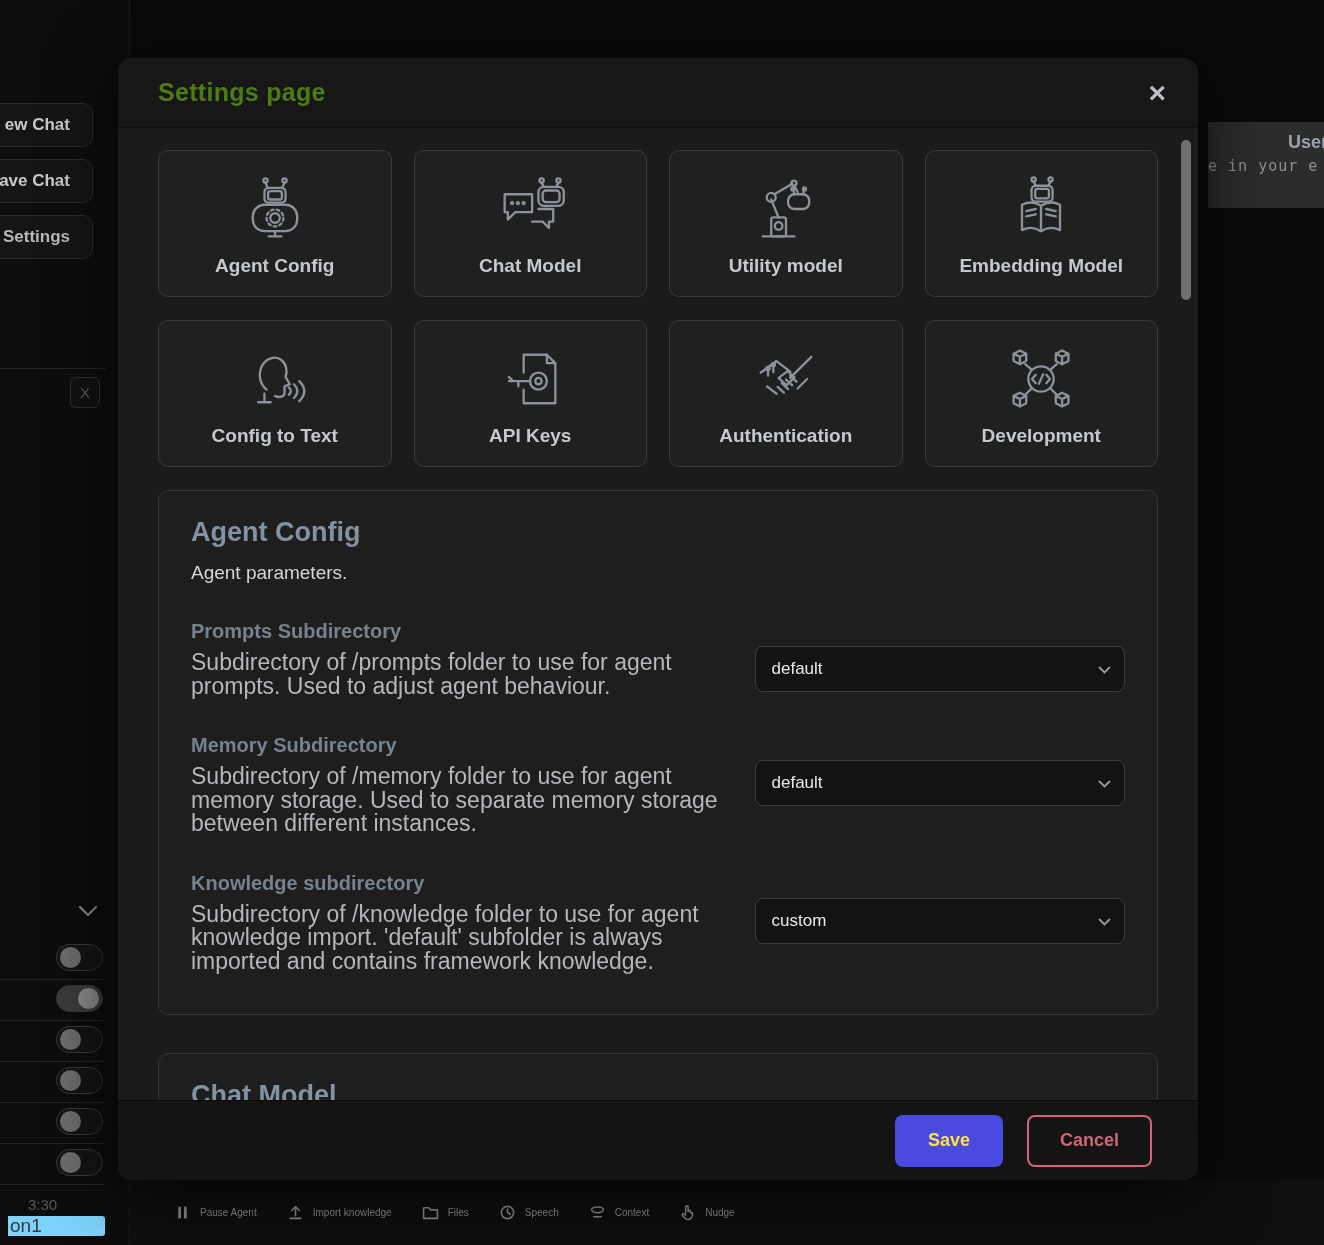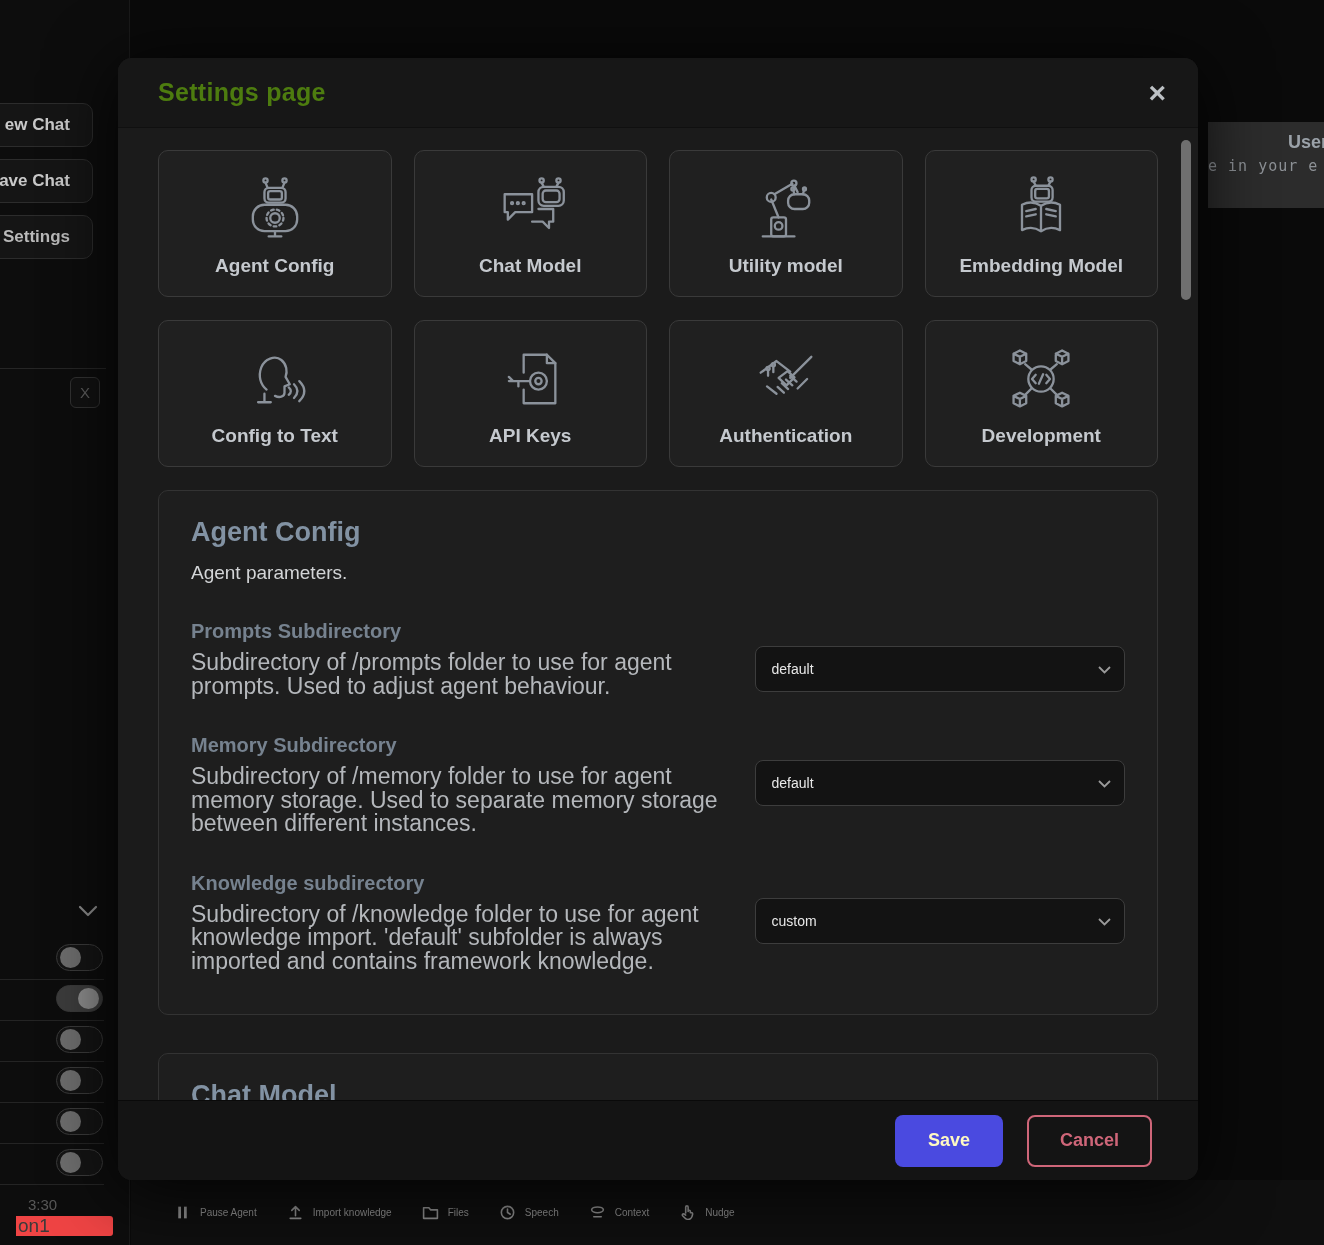--- a/index.html
+++ b/index.html
@@ -31,22 +31,22 @@
   .tgl {
     position:absolute; left:56px; width:47px; height:27px;
     border:1px solid #3a3a3a; border-radius:14px; background:#141414; cursor:pointer;
   }
   .tgl::after { content:""; position:absolute; top:2px; left:3px; width:21px; height:21px; border-radius:50%; background:#6d6d6d; }
   .tgl.on { background:#3c3c3c; }
   .tgl.on::after { left:auto; right:3px; background:#8c8c8c; }
   .row-div { position:absolute; left:0; width:104px; border-top:1px solid #242424; }
   .sb-time { position:absolute; left:28px; top:1196px; font-size:15px; color:#585858; }
   .sb-tooltip {
-    position:absolute; left:16px; top:1216px; width:97px; height:20px;
-    background:#ef4444; color:#3a3a3a; font-size:19px;
+    position:absolute; left:8px; top:1216px; width:97px; height:20px;
+    background:#7dd3fc; color:#3a3a3a; font-size:19px;
     display:flex; align-items:center; padding-left:2px; border-radius:0 3px 3px 0;
   }
 
   
   .bg-msg { position:absolute; left:1208px; top:122px; width:116px; height:86px; background:#2c2c2c; overflow:hidden; }
   .bg-msg-head { text-align:right; margin:10px -4px 4px 0; font-weight:700; font-size:18px; color:#9aa1a8; white-space:nowrap; }
   .bg-msg-text { font-family:"DejaVu Sans Mono", monospace; font-size:15px; color:#8d9196; white-space:nowrap; letter-spacing:1px; }
 
   
   .toolbar {
@@ -85,31 +85,31 @@
   .panel.second { margin-top:38px; height:400px; overflow:hidden; }
   .panel-title { font-size:27px; font-weight:700; color:#8292a3; }
   .panel-sub { margin-top:14px; font-size:19px; color:#d3d5d7; }
   .field { display:flex; align-items:flex-start; margin-top:36px; }
   .field-info { width:575px; }
   .field-label { font-size:20px; font-weight:700; color:#76828f; margin-bottom:8px; }
   .field-desc { font-size:23px; color:#b4b7bb; line-height:23.5px; }
   .field-control { margin-left:auto; margin-top:26px; width:378px; }
   .select {
     position:relative; height:46px; background:#131313; border:1px solid #3d3d3d; border-radius:8px;
-    color:#e8e8e8; font-size:14px; display:flex; align-items:center; padding:0 16px; cursor:pointer;
+    color:#e8e8e8; font-size:17px; display:flex; align-items:center; padding:0 16px; cursor:pointer;
   }
   .select svg { position:absolute; right:13px; top:19px; }
 
   .modal-footer {
     position:absolute; left:0; right:0; bottom:0; height:80px; background:#141414;
     border-top:1px solid #0a0a0a; border-radius:0 0 14px 14px;
     display:flex; align-items:center; justify-content:flex-end; gap:24px; padding-right:46px;
   }
   .btn { height:52px; border-radius:8px; font-family:"Liberation Sans", sans-serif; font-weight:700; font-size:18px; cursor:pointer; }
-  .btn-save { width:108px; background:#4a4ae0; color:#fef9c3; border:none; }
+  .btn-save { width:108px; background:#4a4ae0; color:#fde047; border:none; }
   .btn-cancel { width:125px; background:transparent; color:#cf6679; border:2px solid #cf6679; }
 </style>
 </head>
 <body>
 
 <div class="sidebar">
   <div class="sb-btn" style="top:103px">
     <span>ew Chat</span>
   </div>
   <div class="sb-btn" style="top:159px">

